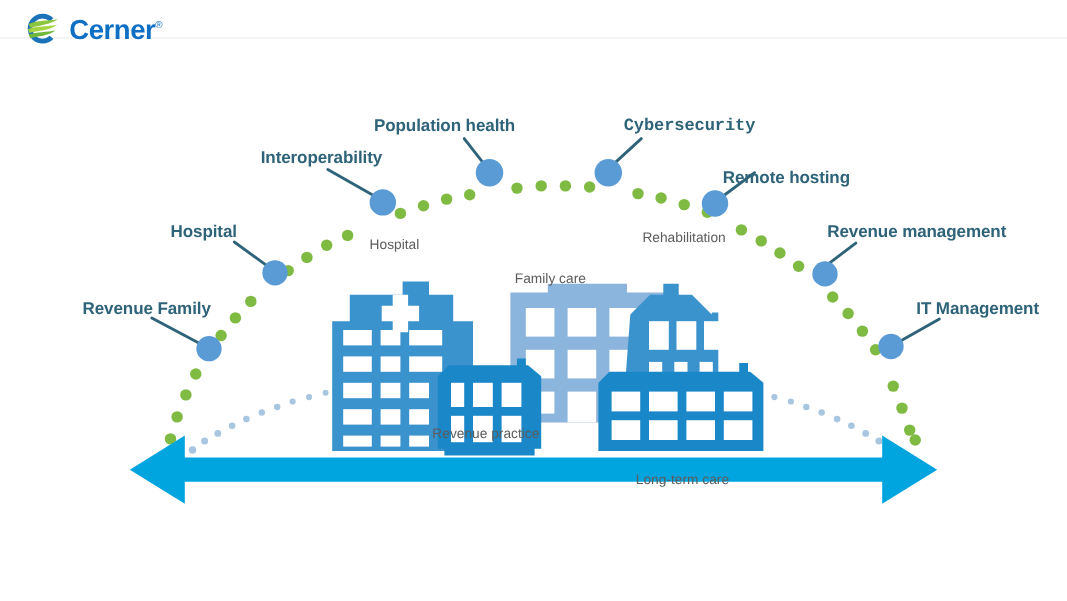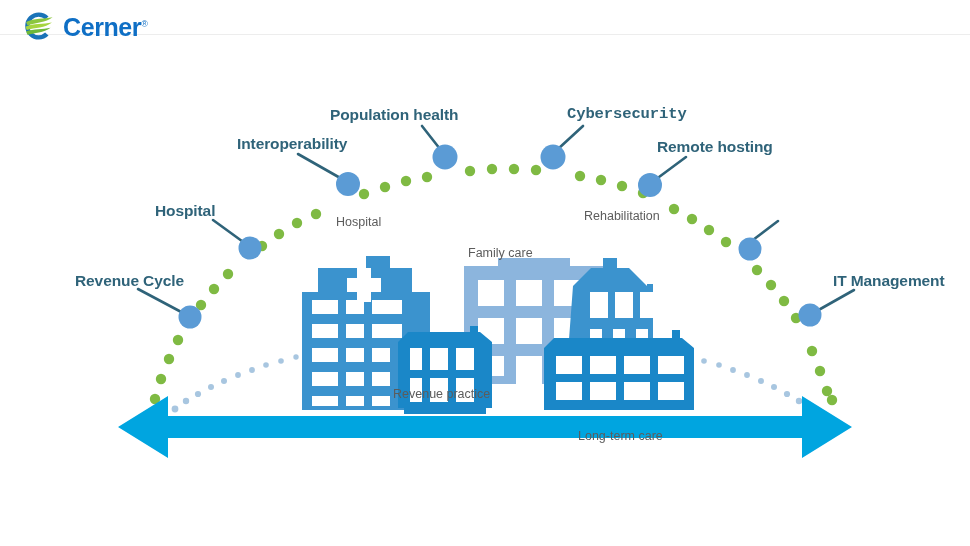--- a/index.html
+++ b/index.html
@@ -283,26 +283,27 @@
       <circle cx="650" cy="151" r="12"></circle>
       <circle cx="750" cy="215" r="11.5"></circle>
       <circle cx="810" cy="281" r="11.5"></circle>
     </g>
 
     <g>
       <path d="M118 393 L168 362 v20 h634 v-20 l50 31 l-50 31 v-20 h-634 v20 z" fill="#00a5e0"></path>
     </g>
   </svg>
 
-  <div class="olabel" style="left:75px;  top:239px;">Revenue Cycle</div>
+  <div class="olabel" style="left:75px;  top:239px;">Revenue Family</div>
   <div class="olabel" style="left:155px; top:169px;">Hospital</div>
   <div class="olabel" style="left:237px; top:102px;text-align:center;">Interoperability</div>
-  <div class="olabel" style="left:330px; top:73px;">Population health</div>
+  <div class="olabel" style="left:340px; top:73px;">Population health</div>
   <div class="olabel" style="left:567px; top:73px;font-family:Liberation Mono, monospace;">Cybersecurity</div>
-  <div class="olabel" style="left:657px; top:105px;">Remote hosting</div>
+  <div class="olabel" style="left:657px; top:120px;">Remote hosting</div>
+  <div class="olabel" style="left:752px; top:169px;">Revenue management</div>
   <div class="olabel" style="left:833px; top:239px;">IT Management</div>
 
   <div class="blabel" style="left:336px; top:182px;">Hospital</div>
   <div class="blabel" style="left:468px; top:213px;">Family care</div>
   <div class="blabel" style="left:584px; top:176px;">Rehabilitation</div>
   <div class="blabel" style="left:393px; top:354px;">Revenue practice</div>
   <div class="blabel" style="left:578px; top:354px;margin-top:42px;">Long-term care</div>
 
 
 </div>

